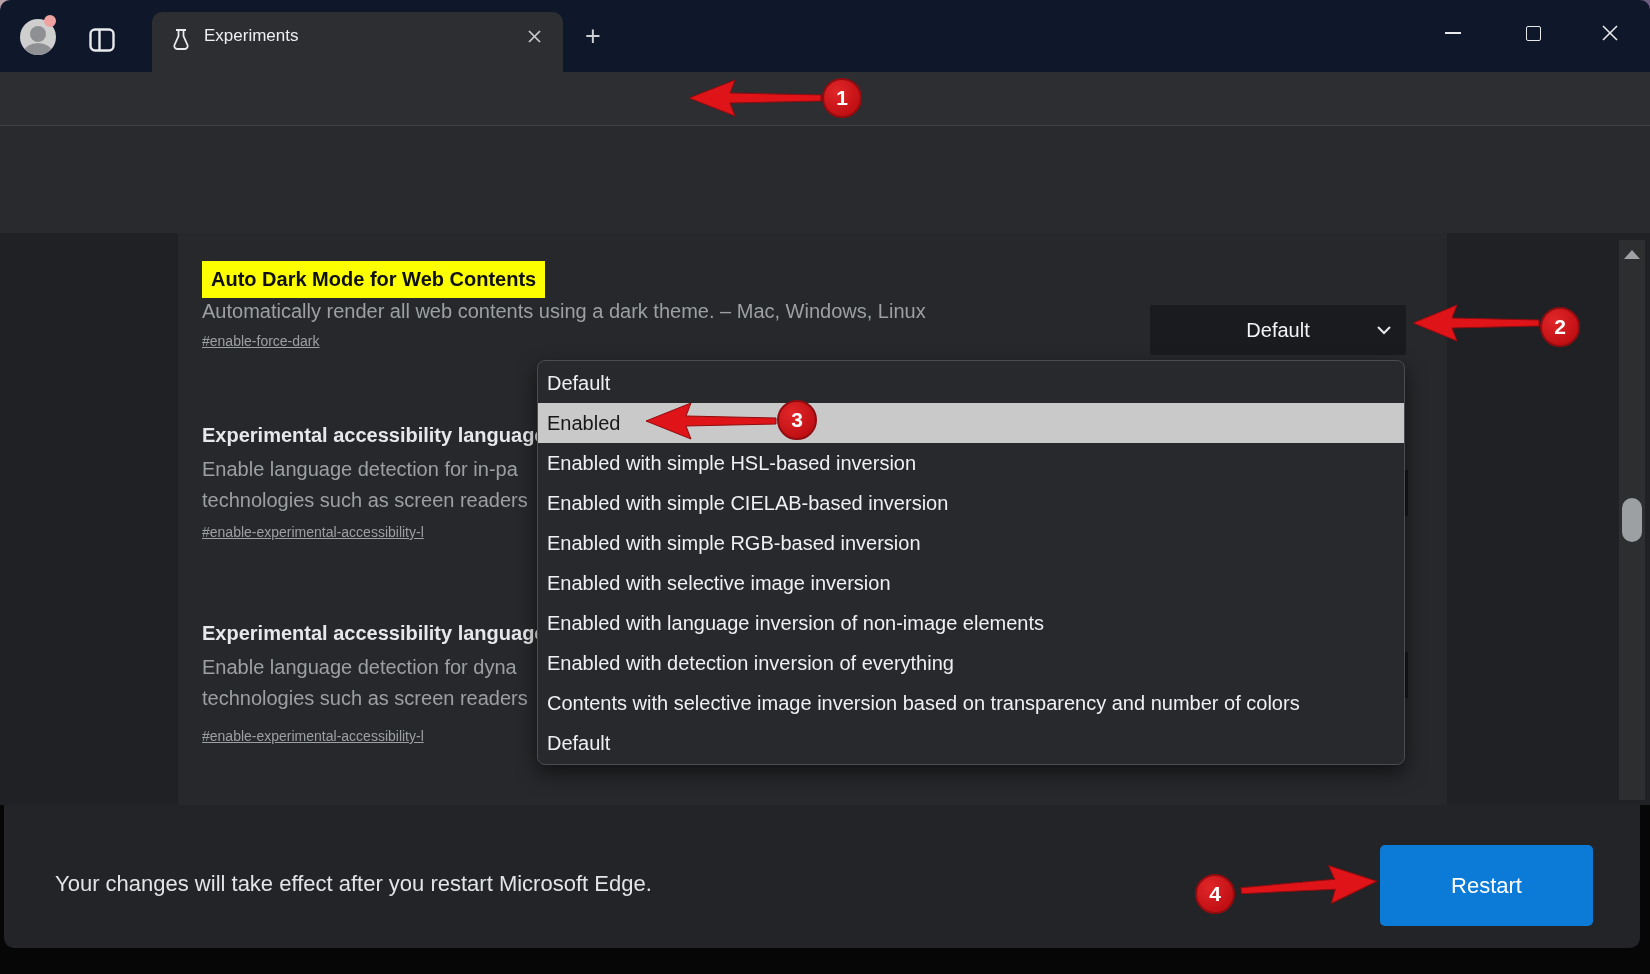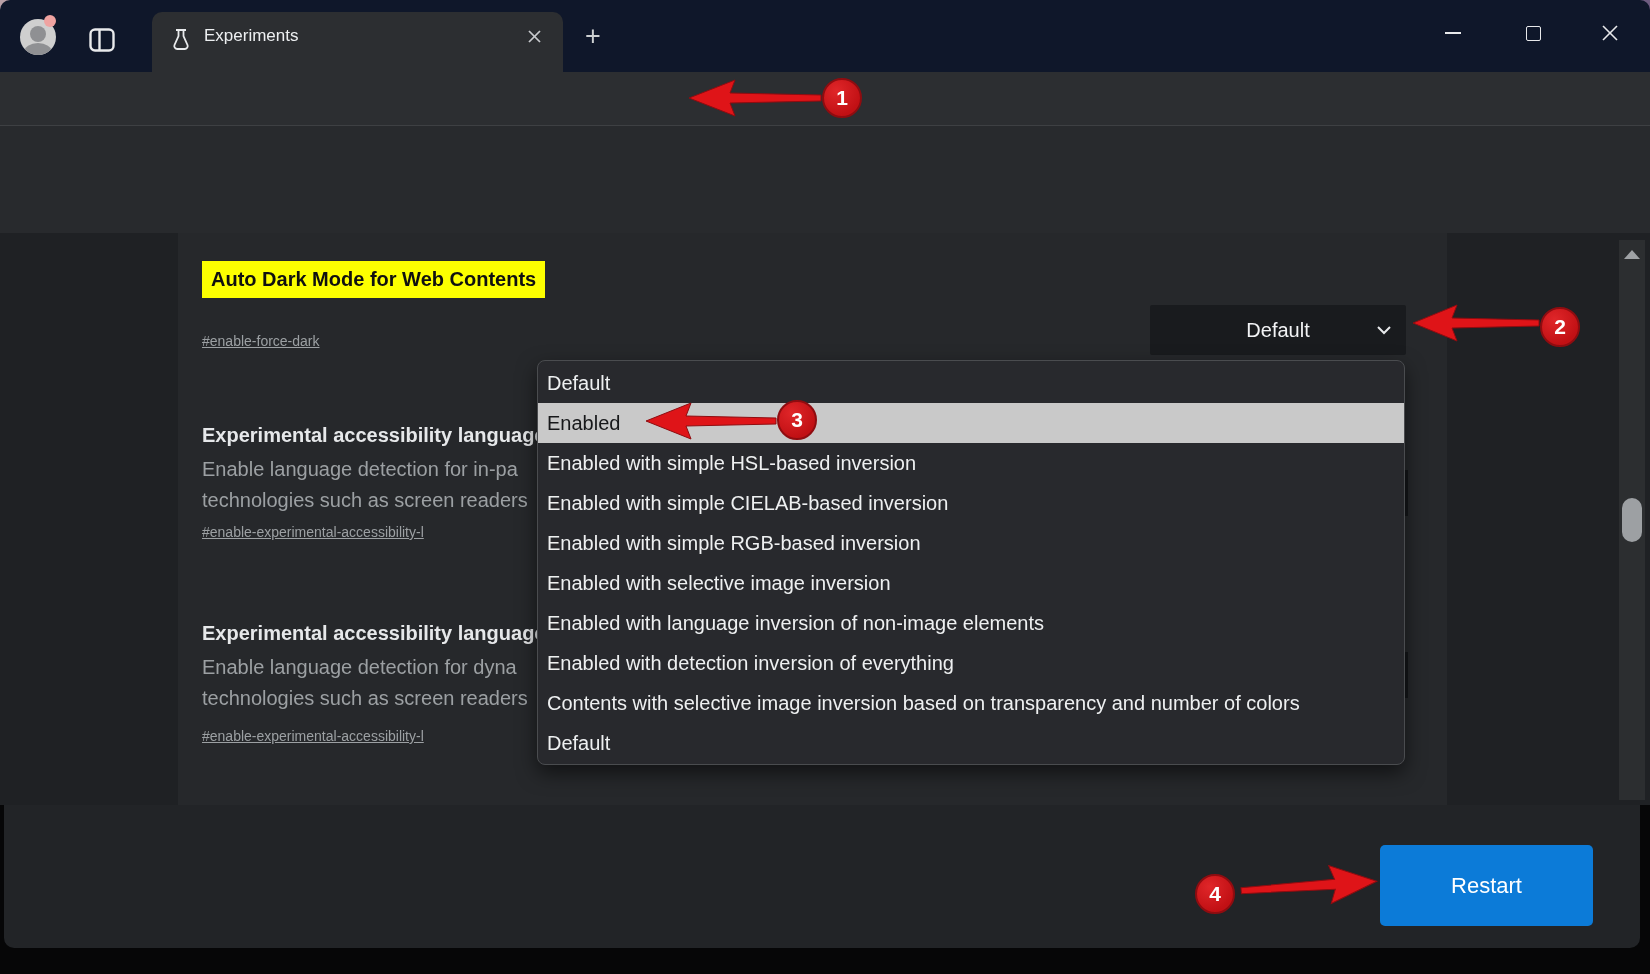--- a/index.html
+++ b/index.html
@@ -211,20 +211,21 @@
 
     <div class="abs band-l"></div>
     <div class="abs panel"></div>
     <div class="abs band-r"></div>
 
     <div class="abs scroll-track"></div>
     <div class="abs scroll-up"></div>
     <div class="abs scroll-thumb"></div>
 
     <div class="abs hl-title">Auto Dark Mode for Web Contents</div>
+    <div class="abs flag-desc d1">Automatically render all web contents using a dark theme. – Mac, Windows, Linux</div>
     <div class="abs flag-link l1">#enable-force-dark</div>
     <div class="abs select-closed">
       <div class="val">Default</div>
       <div class="select-chevron">
         <svg width="16" height="10" viewBox="0 0 16 10">
             <polyline points="2,2 8,8 14,2" fill="none" stroke="#e8eaec" stroke-width="2"></polyline>
           </svg>
       </div>
     </div>
 
@@ -249,20 +250,21 @@
         <div class="opt">Enabled with simple RGB-based inversion</div>
         <div class="opt">Enabled with selective image inversion</div>
         <div class="opt">Enabled with language inversion of non-image elements</div>
         <div class="opt">Enabled with detection inversion of everything</div>
         <div class="opt">Contents with selective image inversion based on transparency and number of colors</div>
         <div class="opt">Default</div>
       </div>
 
     <div class="abs footer-zone"></div>
     <div class="abs footer-bar"></div>
+    <div class="abs footer-msg">Your changes will take effect after you restart Microsoft Edge.</div>
     <button class="abs restart">Restart</button>
 
     <div class="abs anno a1">
       <svg width="134" height="40" viewBox="0 0 134 40">
           <polygon points="1,20 47,2 42,15 133,17 133,23 42,25 47,38" fill="#df1418" stroke="#8f0c10" stroke-width="1"></polygon>
         </svg>
     </div>
     <div class="abs num-circle c1">1</div>
 
     <div class="abs anno a2">

